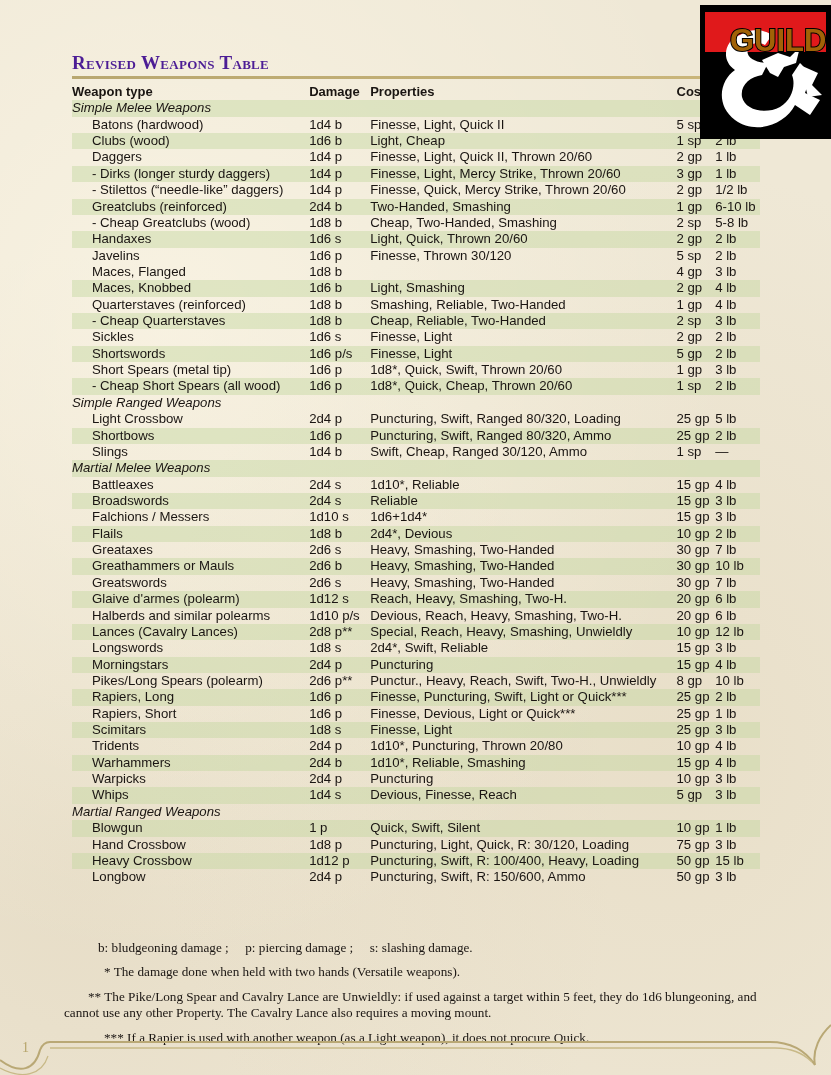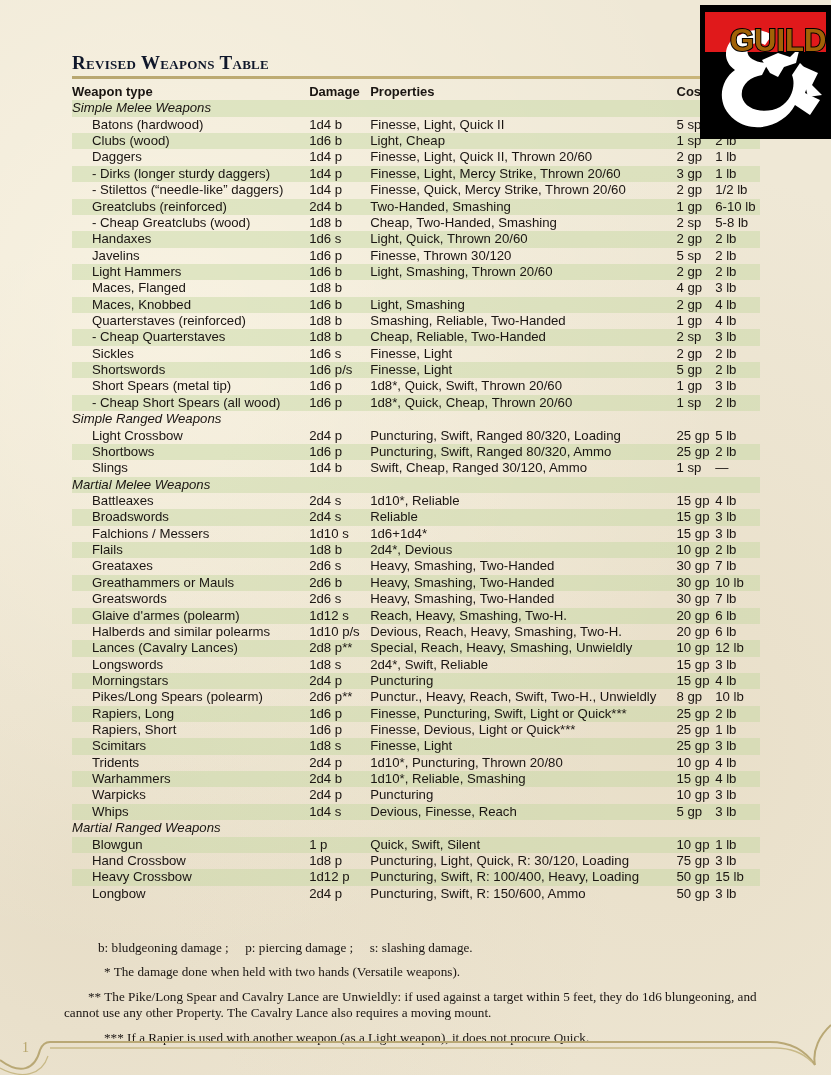--- a/index.html
+++ b/index.html
@@ -9,21 +9,21 @@
     background-image:
       radial-gradient(ellipse at 20% 30%, rgba(255,250,235,0.55), rgba(0,0,0,0) 60%),
       radial-gradient(ellipse at 80% 70%, rgba(220,205,175,0.35), rgba(0,0,0,0) 55%),
       radial-gradient(ellipse at 10% 80%, rgba(215,200,170,0.35), rgba(0,0,0,0) 50%);
     font-family: "Liberation Sans", sans-serif;
     color: #1a1512;
   }
   .title {
     position: absolute; left: 72px; top: 52px;
     font-family: "Liberation Serif", serif; font-weight: bold;
-    font-size: 19px; color: #0f172a; font-variant: small-caps;
+    font-size: 19px; color: #4c1d95; font-variant: small-caps;
     letter-spacing: 0.3px; margin: 0;
   }
   .title-rule {
     position: absolute; left: 72px; top: 76px; width: 759px; height: 3px;
     background: linear-gradient(to right, #b8a770, #c9b57a 80%, #c9b57a);
   }
   .wtable {
     position: absolute; left: 72px; top: 84px; width: 688px;
     border-collapse: collapse; font-size: 13.2px;
   }
@@ -137,27 +137,20 @@
         <td class="c-cost">2 gp</td>
         <td class="c-wt">2 lb</td>
       </tr>
       <tr class="item">
         <td class="c-name">Javelins</td>
         <td class="c-dmg">1d6 p</td>
         <td class="c-prop">Finesse, Thrown 30/120</td>
         <td class="c-cost">5 sp</td>
         <td class="c-wt">2 lb</td>
       </tr>
-      <tr class="item band">
-        <td class="c-name">Light Hammers</td>
-        <td class="c-dmg">1d6 b</td>
-        <td class="c-prop">Light, Smashing, Thrown 20/60</td>
-        <td class="c-cost">2 gp</td>
-        <td class="c-wt">2 lb</td>
-      </tr>
       <tr class="item">
         <td class="c-name">Maces, Flanged</td>
         <td class="c-dmg">1d8 b</td>
         <td class="c-prop"></td>
         <td class="c-cost">4 gp</td>
         <td class="c-wt">3 lb</td>
       </tr>
       <tr class="item band">
         <td class="c-name">Maces, Knobbed</td>
         <td class="c-dmg">1d6 b</td>

